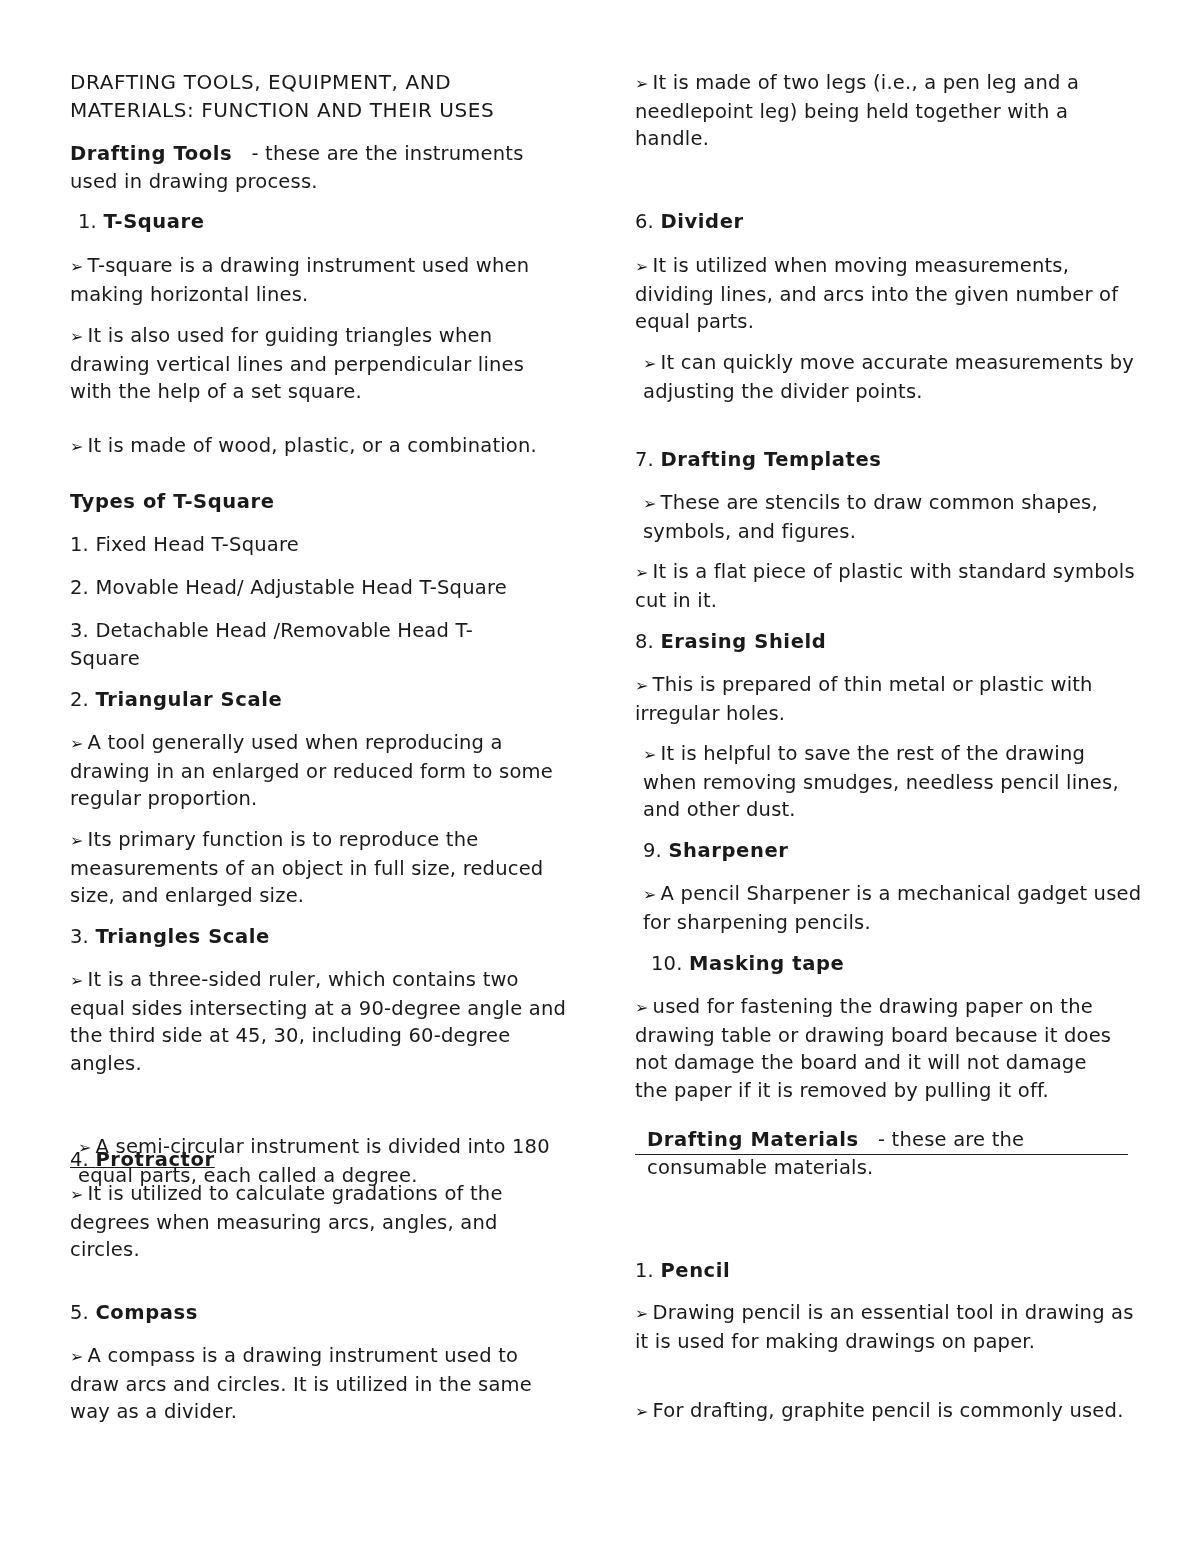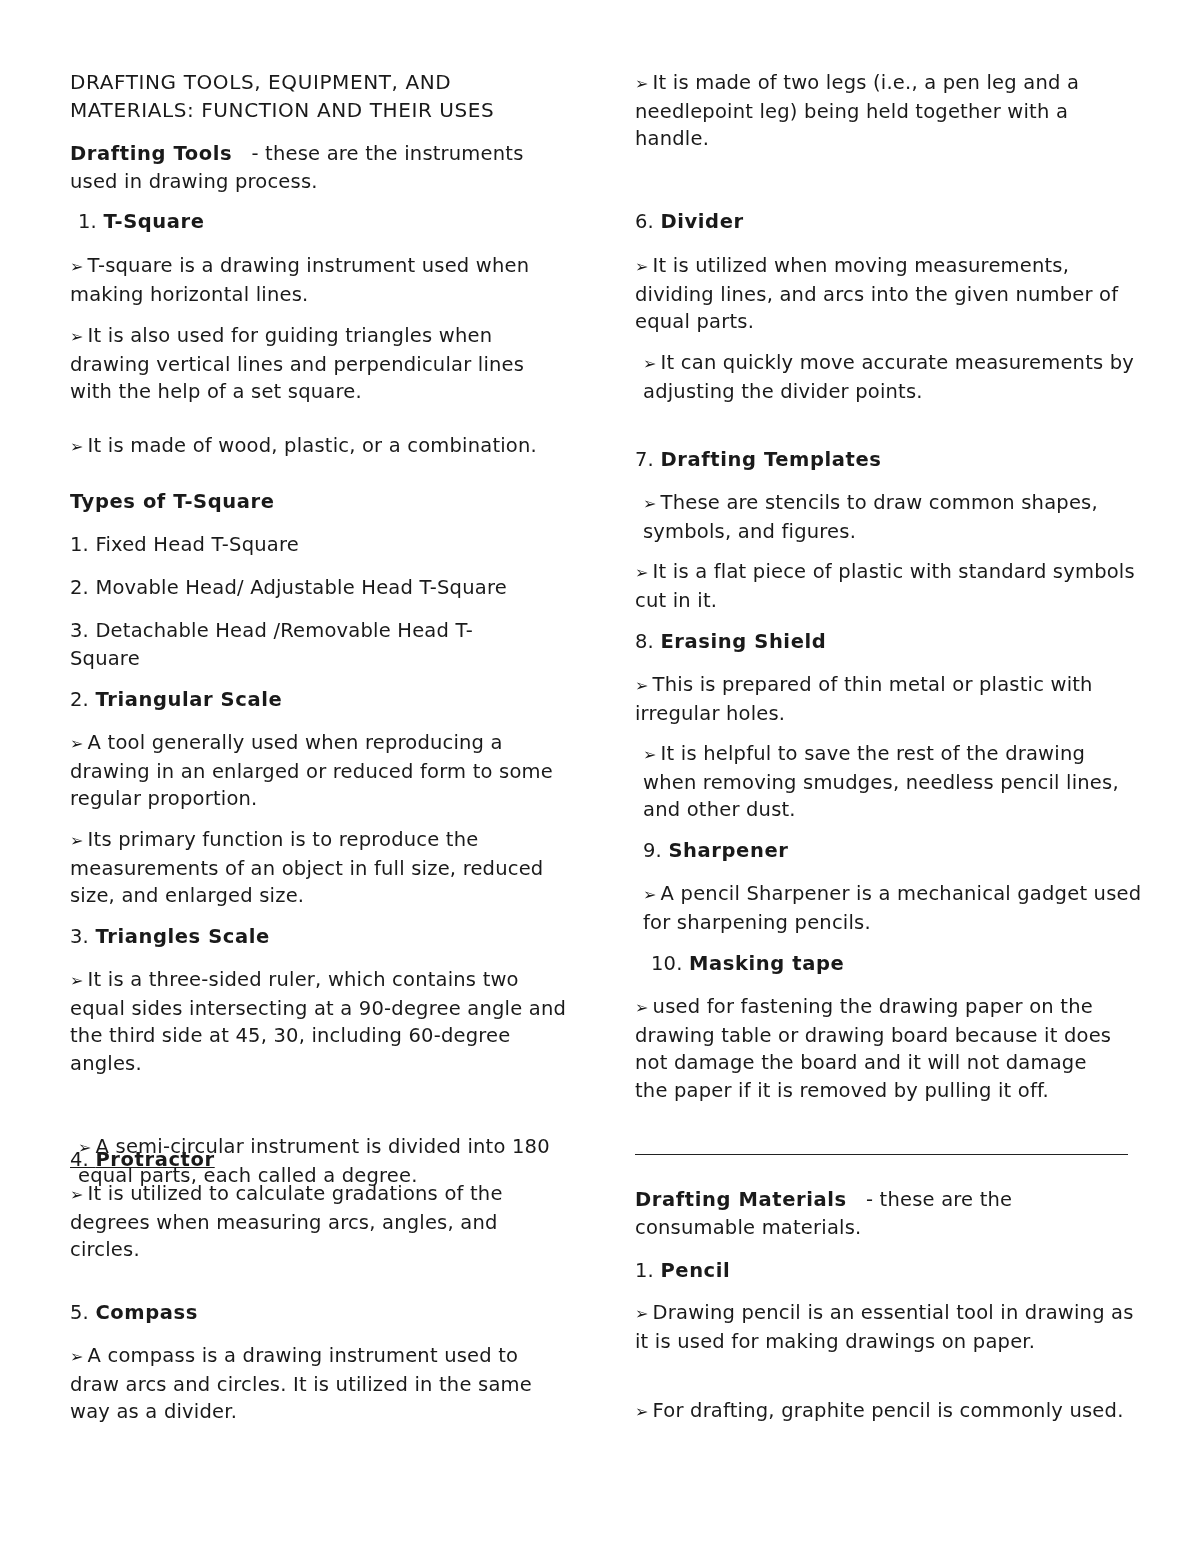--- a/index.html
+++ b/index.html
@@ -91,21 +91,21 @@
     <p class="blk ind" style="top:837px;"><span>9.</span> <span class="b">Sharpener</span></p>
 
     <p class="blk ind" style="top:880px; width:510px;"><span class="arrow">➢</span><span>A pencil Sharpener is a mechanical gadget used for sharpening pencils.</span></p>
 
     <p class="blk" style="top:950px;margin-left:16px;"><span>10.</span> <span class="b">Masking tape</span></p>
 
     <p class="blk" style="top:993px; width:490px;"><span class="arrow">➢</span><span>used for fastening the drawing paper on the drawing table or drawing board because it does not damage the board and it will not damage the paper if it is removed by pulling it off.</span></p>
 
     <div class="rule" style="top:1154px;"></div>
 
-    <p class="blk" style="top:1186px;"><span class="b">Drafting Materials</span>&nbsp;&nbsp;&nbsp;<span>- these are the consumable materials.</span></p>
+    <p class="blk" style="top:1126px;margin-left:12px;"><span class="b">Drafting Materials</span>&nbsp;&nbsp;&nbsp;<span>- these are the consumable materials.</span></p>
 
     <p class="blk" style="top:1257px;"><span>1.</span> <span class="b">Pencil</span></p>
 
     <p class="blk" style="top:1299px;"><span class="arrow">➢</span><span>Drawing pencil is an essential tool in drawing as it is used for making drawings on paper.</span></p>
 
     <p class="blk" style="top:1397px;"><span class="arrow">➢</span><span>For drafting, graphite pencil is commonly used.</span></p>
   </div>
 </div>
 
 </body></html>

